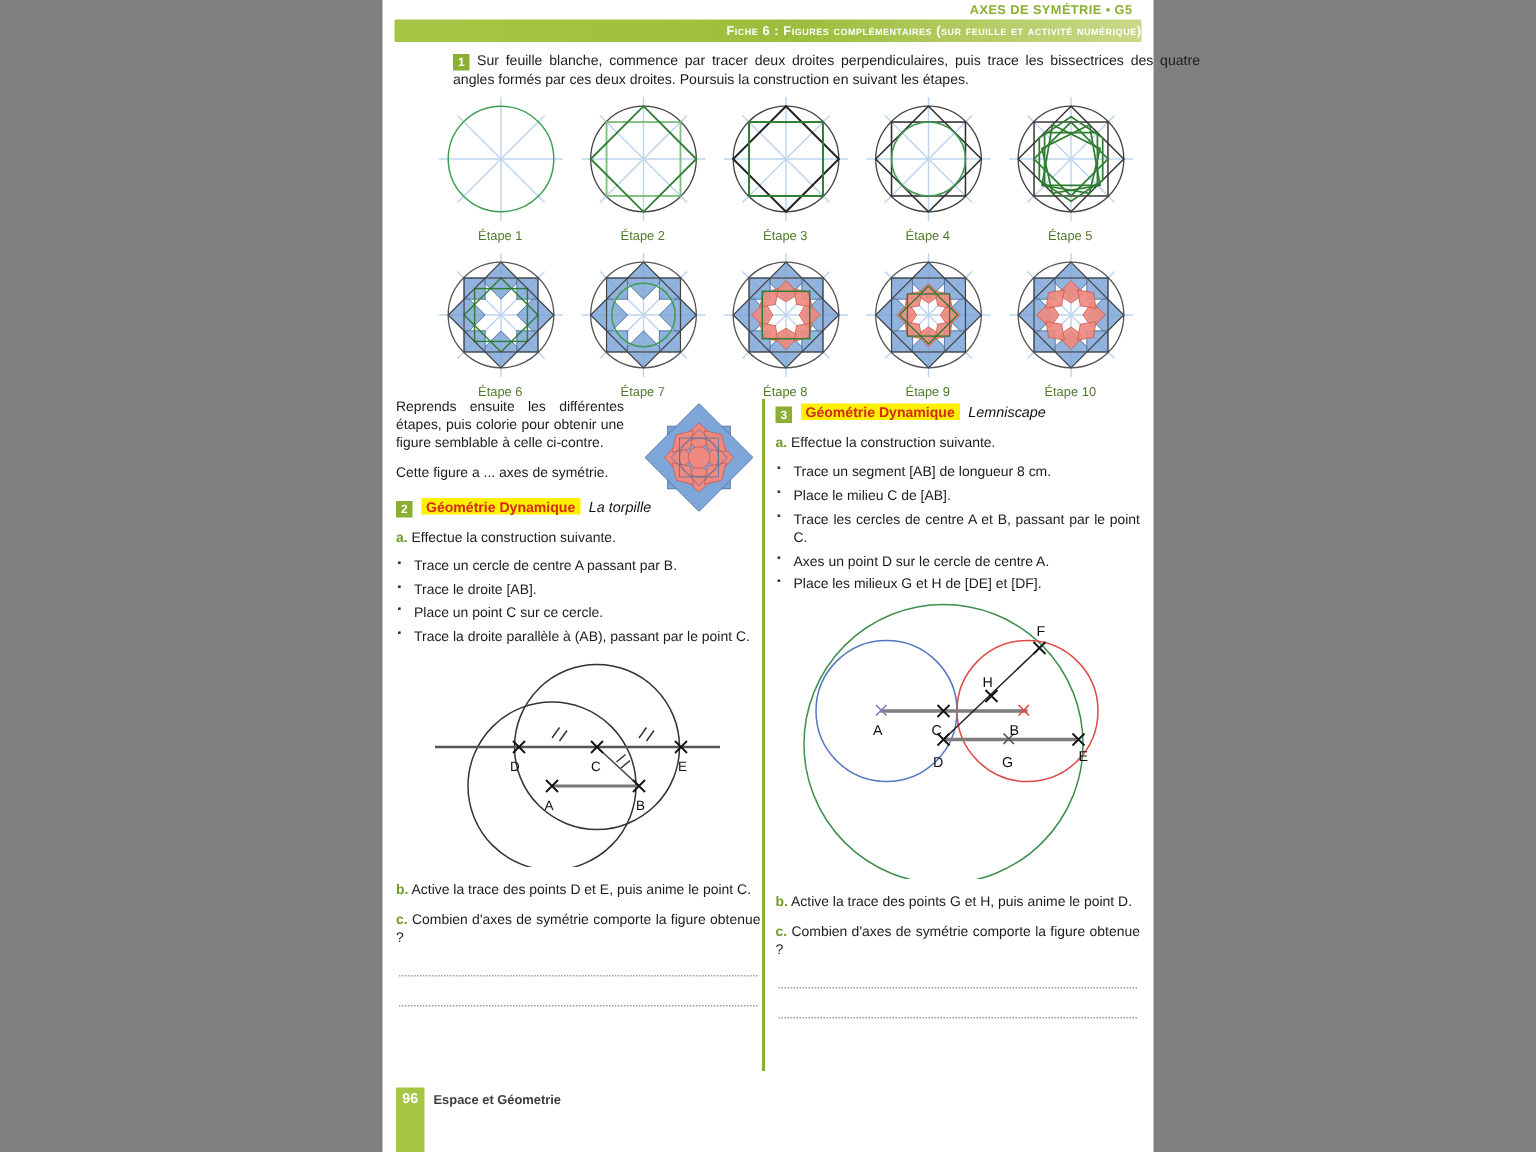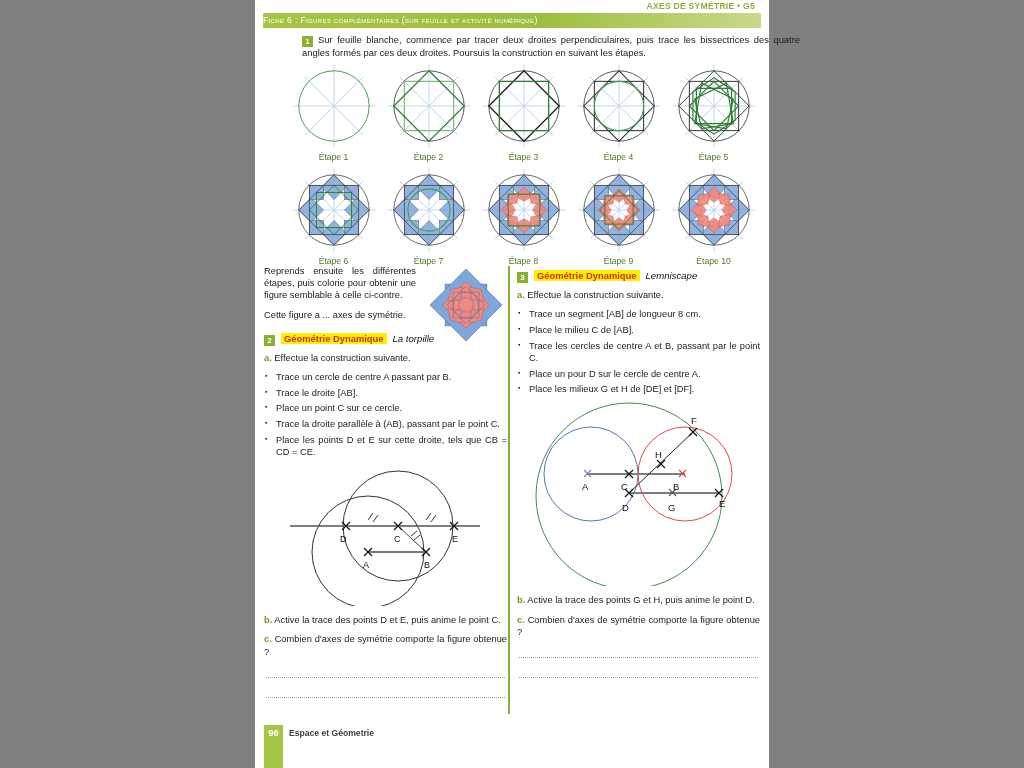--- a/index.html
+++ b/index.html
@@ -25,22 +25,22 @@
     white-space: nowrap;
   }
   .fiche-banner {
     position: absolute; left: 8px; top: 13px;
     width: 498px; height: 15px;
     background: linear-gradient(to right,#a7c544 0%, #9dbe3c 55%, #c9d98a 100%);
     border-radius: 1px;
   }
   .fiche-banner .label {
     position: absolute; left: 0; right: 0; top: 2px;
-    text-align: left;
-    font-size: 8.6px; font-weight: normal; color: #ffffff;
+    text-align: right;
+    font-size: 8.6px; font-weight: bold; color: #ffffff;
     font-variant: small-caps; letter-spacing: .35px;
     white-space: nowrap;
   }
   
   .badge {
     display: inline-block;
     width: 11px; height: 11px; line-height: 11px;
     background: #8ab033; color: #fff;
     font-size: 8px; font-weight: bold; text-align: center;
     vertical-align: -1px;
@@ -413,21 +413,20 @@
     <p class="body">
       <span class="q-letter">a.</span>
       <span>Effectue la construction suivante.</span>
     </p>
 
     <ul class="items">
       <li>Trace un cercle de centre A passant par B.</li>
       <li>Trace le droite [AB].</li>
       <li>Place un point C sur ce cercle.</li>
       <li>Trace la droite parallèle à (AB), passant par le point C.</li>
-      <li>Place les points D et E sur cette droite, tels que CB = CD = CE.</li>
     </ul>
 
     <div class="fig-box">
       <svg width="212" height="142" viewBox="0 0 212 142">
         <g fill="none" stroke="#333" stroke-width="1">
           <circle cx="88" cy="88" r="56"></circle>
           <circle cx="118" cy="62" r="55"></circle>
         </g>
         <line x1="10" y1="62" x2="200" y2="62" stroke="#555" stroke-width="1.6"></line>
         <line x1="88" y1="88" x2="146" y2="88" stroke="#777" stroke-width="2"></line>
@@ -474,21 +473,21 @@
 
     <p class="body">
       <span class="q-letter">a.</span>
       <span>Effectue la construction suivante.</span>
     </p>
 
     <ul class="items">
       <li>Trace un segment [AB] de longueur 8 cm.</li>
       <li>Place le milieu C de [AB].</li>
       <li>Trace les cercles de centre A et B, passant par le point C.</li>
-      <li>Place un pour D sur le cercle de centre A.</li>
+      <li>Axes un point D sur le cercle de centre A.</li>
       <li>Place les milieux G et H de [DE] et [DF].</li>
     </ul>
 
     <div class="fig-box">
       <svg width="236" height="185" viewBox="0 0 236 185">
         <circle cx="108" cy="95" r="93" fill="none" stroke="#3f8f4f" stroke-width="1"></circle>
         <circle cx="70" cy="73" r="47" fill="none" stroke="#5577c0" stroke-width="1"></circle>
         <circle cx="164" cy="73" r="47" fill="none" stroke="#e04a45" stroke-width="1"></circle>
         <line x1="66" y1="73" x2="164" y2="73" stroke="#7d7d7d" stroke-width="2.2"></line>
         <line x1="108" y1="92" x2="198" y2="92" stroke="#7d7d7d" stroke-width="2.2"></line>

